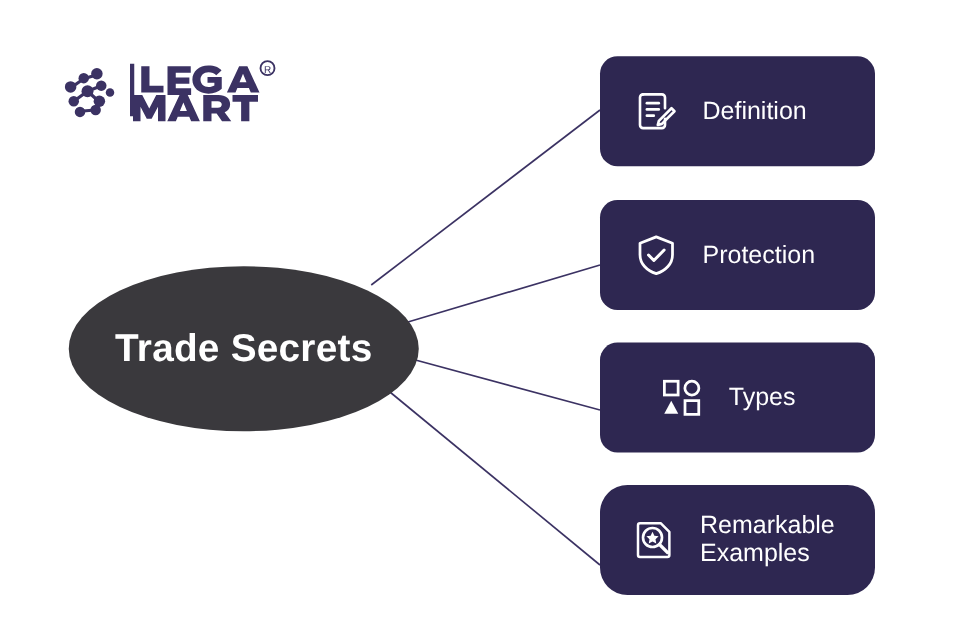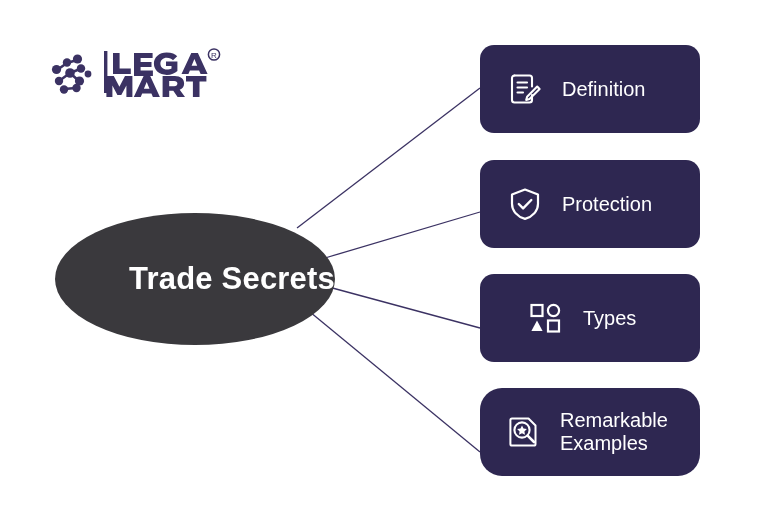--- a/index.html
+++ b/index.html
@@ -52,21 +52,21 @@
   #central-node {
     position: absolute;
     left: 55px;
     top: 213px;
     width: 280px;
     height: 132px;
     background: #3a393d;
     border-radius: 50%;
     display: flex;
     align-items: center;
-    justify-content: flex-end;
+    justify-content: center;
   }
   #central-node-label {
     color: #ffffff;
     font-size: 31px;
     font-weight: bold;
     letter-spacing: 0.2px;
     white-space: nowrap;
   }
 
   

